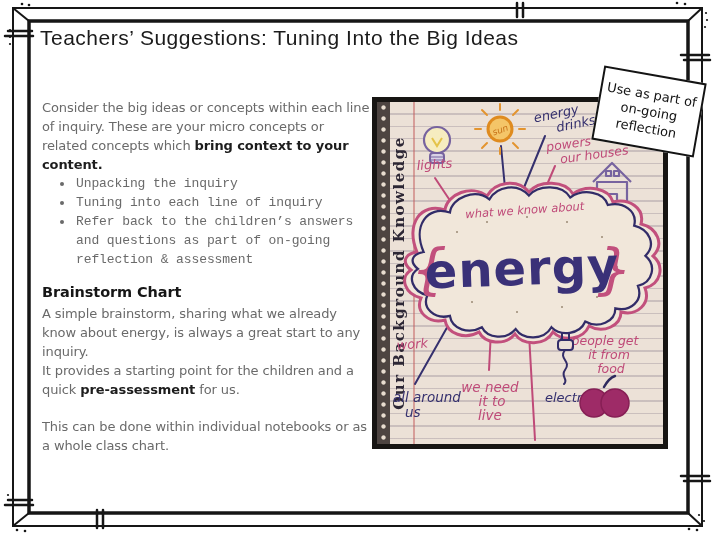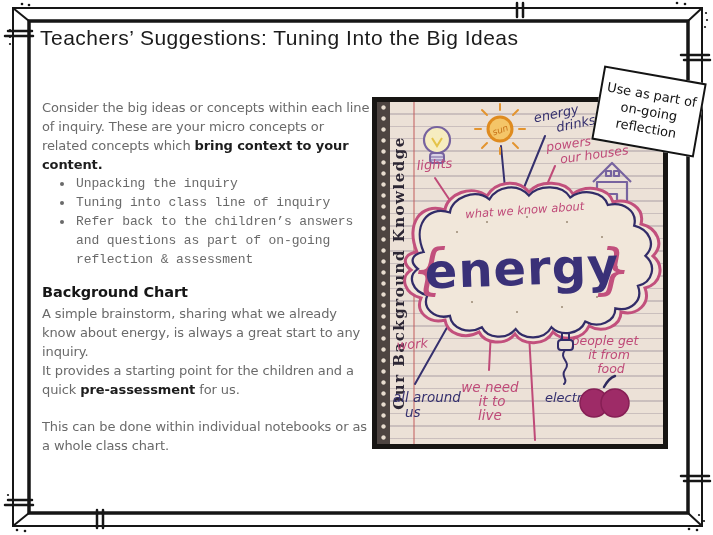--- a/index.html
+++ b/index.html
@@ -102,24 +102,24 @@
       <circle cx="697" cy="530" r="1.3"></circle>
   </g>
 </svg>
 
 <div class="page-title">Teachers’ Suggestions: Tuning Into the Big Ideas</div>
 
 <div class="left-col">
   <p><span>Consider the big ideas or concepts within each line of inquiry. These are your micro concepts or related concepts which </span><b>bring context to your content.</b></p>
   <ul>
     <li>Unpacking the inquiry</li>
-    <li>Tuning into class line of inquiry</li>
+    <li>Tuning into each line of inquiry</li>
     <li>Refer back to the children’s answers and questions as part of on-going reflection &amp; assessment</li>
   </ul>
-  <p class="sec-head">Background Chart</p>
+  <p class="sec-head">Brainstorm Chart</p>
   <p><span>A simple brainstorm, sharing what we already know about energy, is always a great start to any inquiry.</span></p>
   <p><span>It provides a starting point for the children and a quick </span><b>pre-assessment</b><span> for us.</span></p>
   <p class="closing"><span>This can be done within individual notebooks or as a whole class chart.</span></p>
 </div>
 
 <div class="photo">
   <div class="spiral"></div>
   <div class="margin-line"></div>
   <div class="vcap">Our Background Knowledge</div>
 

